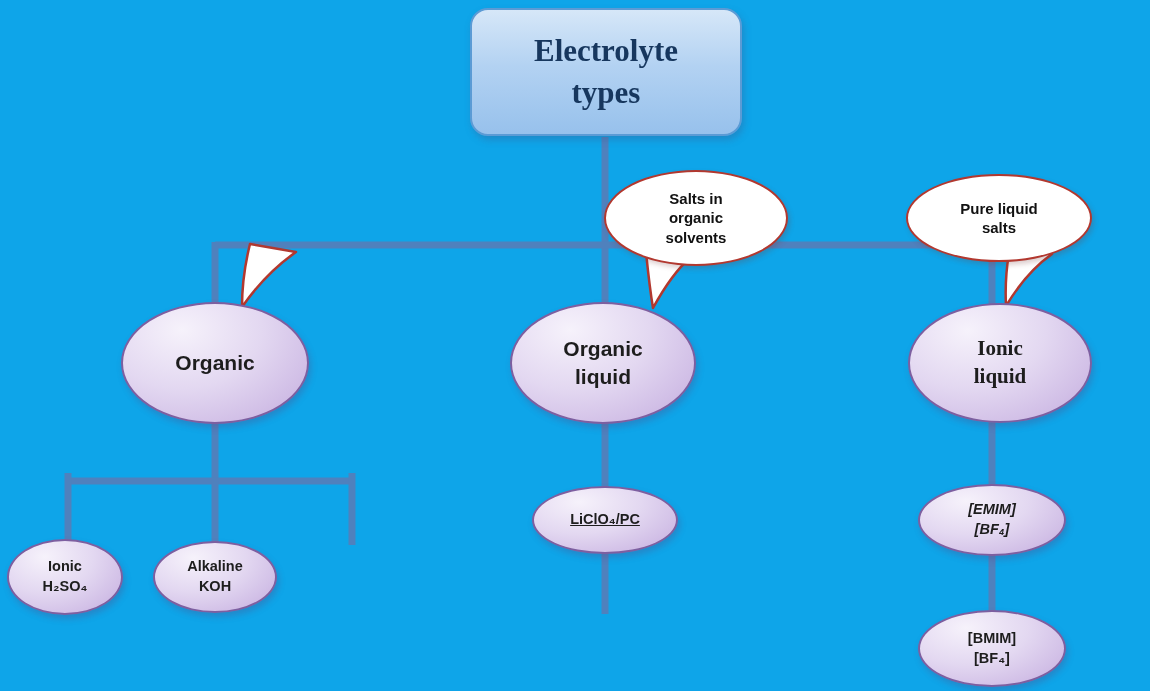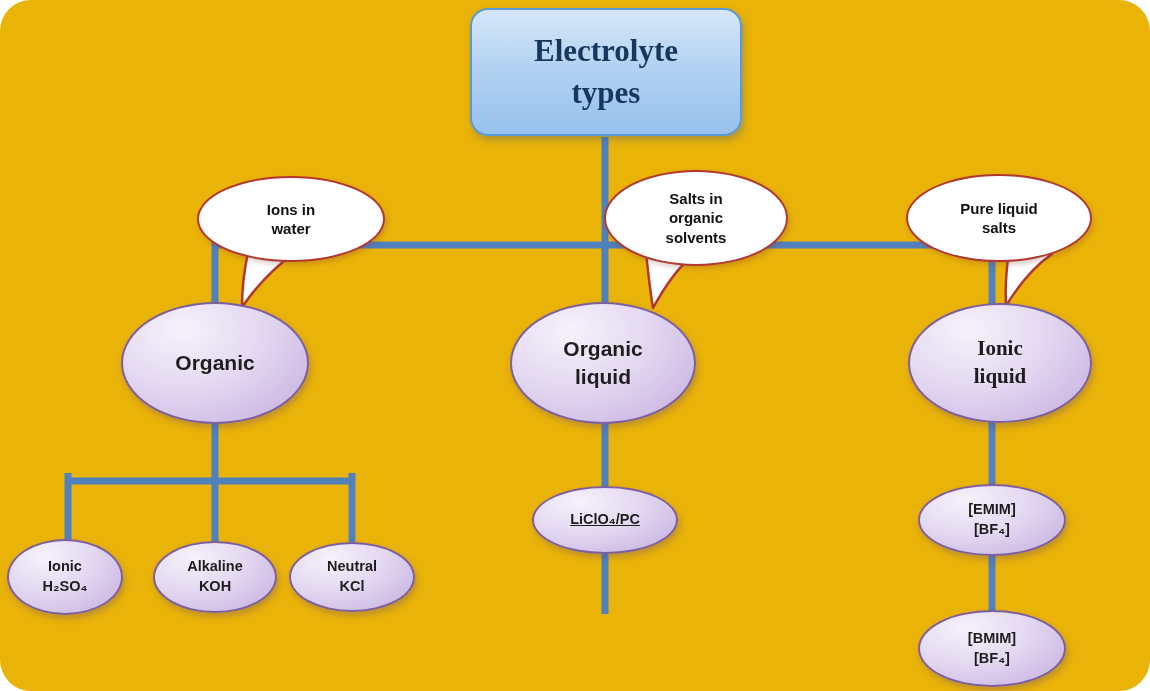--- a/index.html
+++ b/index.html
@@ -1,19 +1,18 @@
 <!DOCTYPE html>
 <html><head>
 <meta charset="utf-8">
 <style>
   html,body{margin:0;padding:0;background:#ffffff;}
   .stage{
-    position:relative;width:1150px;height:691px;background:#eab308;overflow:hidden;
+    position:relative;width:1150px;height:691px;background:#0ea5e9;overflow:hidden;
     font-family:"Liberation Sans", sans-serif;
-    border-radius:31px;
   }
   .wires{position:absolute;left:0;top:0;}
   .node{
     position:absolute;display:flex;align-items:center;justify-content:center;
     text-align:center;white-space:pre-line;font-weight:bold;color:#222222;
     box-sizing:border-box;
   }
   .ellipse{
     border-radius:50%;
     border:2px solid #7d5fa0;
@@ -62,22 +61,20 @@
     <g fill="#ffffff" stroke="#b2382f" stroke-width="2.5" stroke-linejoin="round">
       <path d="M250,244 C244,268 242,288 242,307 C258,284 276,266 296,252 Z"></path>
       <path d="M646,252 C648,272 650,290 653,308 C664,288 676,270 690,258 Z"></path>
       <path d="M1010,248 C1006,268 1005,286 1006,306 C1018,286 1032,268 1052,254 Z"></path>
     </g>
   </svg>
 
   <div class="node titlebox" style="left:470px;top:8px;width:272px;height:128px;">Electrolyte
 types</div>
 
-  <div class="node callout" style="left:197px;top:176px;width:188px;height:86px;">Ions in
-water</div>
 
   <div class="node callout" style="left:604px;top:170px;width:184px;height:96px;">Salts in
 organic
 solvents</div>
 
   <div class="node callout" style="left:906px;top:174px;width:186px;height:88px;">Pure liquid
 salts</div>
 
   <div class="node ellipse main-node" style="left:121px;top:302px;width:188px;height:122px;">Organic</div>
 
@@ -86,25 +83,23 @@
 
   <div class="node ellipse main-node" style="left:908px;top:303px;width:184px;height:120px;font-family:Liberation Serif, serif;">Ionic
 liquid</div>
 
   <div class="node ellipse leaf-node" style="left:7px;top:539px;width:116px;height:76px;">Ionic
 H₂SO₄</div>
 
   <div class="node ellipse leaf-node" style="left:153px;top:541px;width:124px;height:72px;">Alkaline
 KOH</div>
 
-  <div class="node ellipse leaf-node" style="left:289px;top:542px;width:126px;height:70px;">Neutral
-KCl</div>
 
   <div class="node ellipse leaf-node" style="left:532px;top:486px;width:146px;height:68px;text-decoration:underline;">LiClO₄/PC</div>
 
 
-  <div class="node ellipse leaf-node" style="left:918px;top:484px;width:148px;height:72px;">[EMIM]
+  <div class="node ellipse leaf-node" style="left:918px;top:484px;width:148px;height:72px;font-style:italic;">[EMIM]
 [BF₄]</div>
 
   <div class="node ellipse leaf-node" style="left:918px;top:610px;width:148px;height:77px;">[BMIM]
 [BF₄]</div>
 
 </div>
 
 </body></html>

